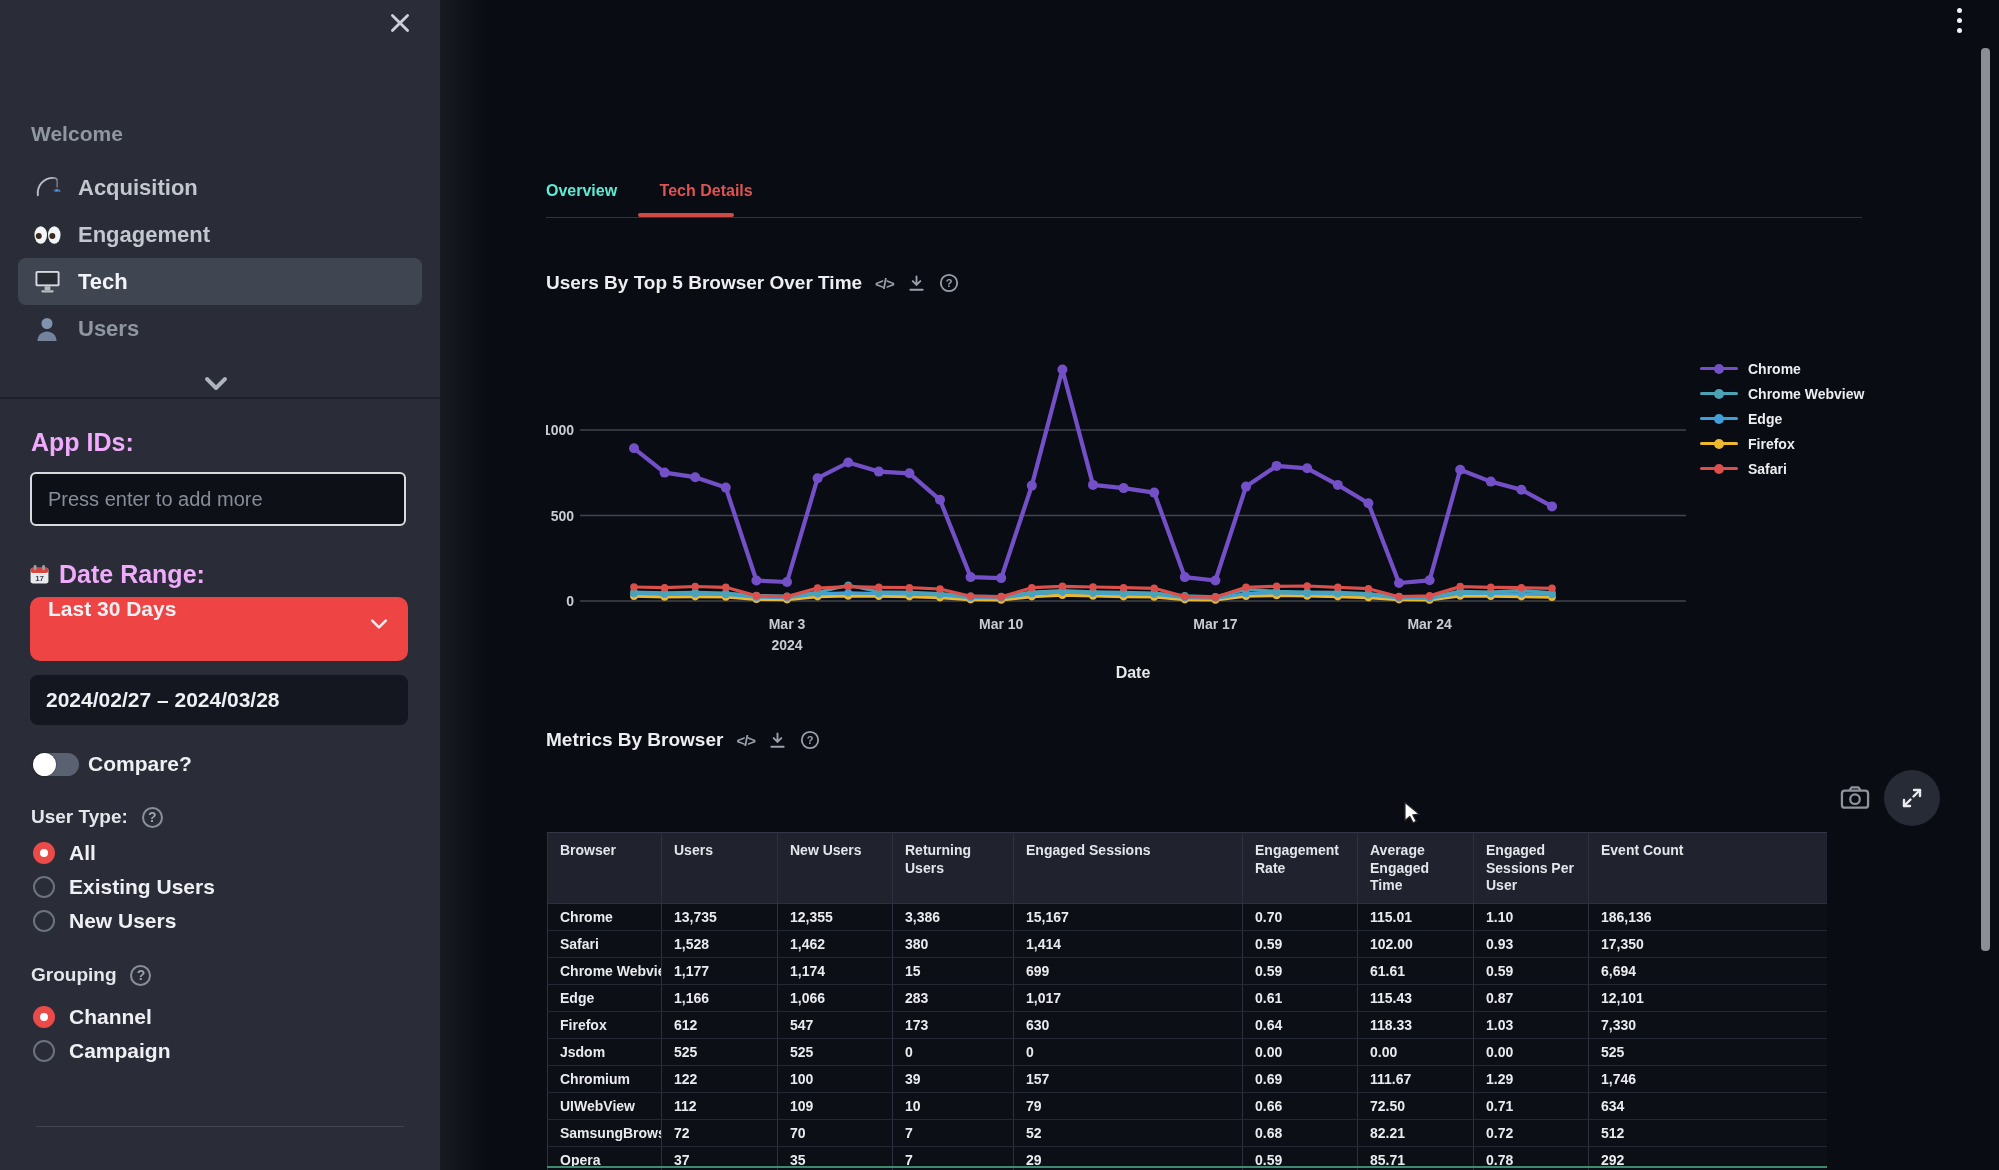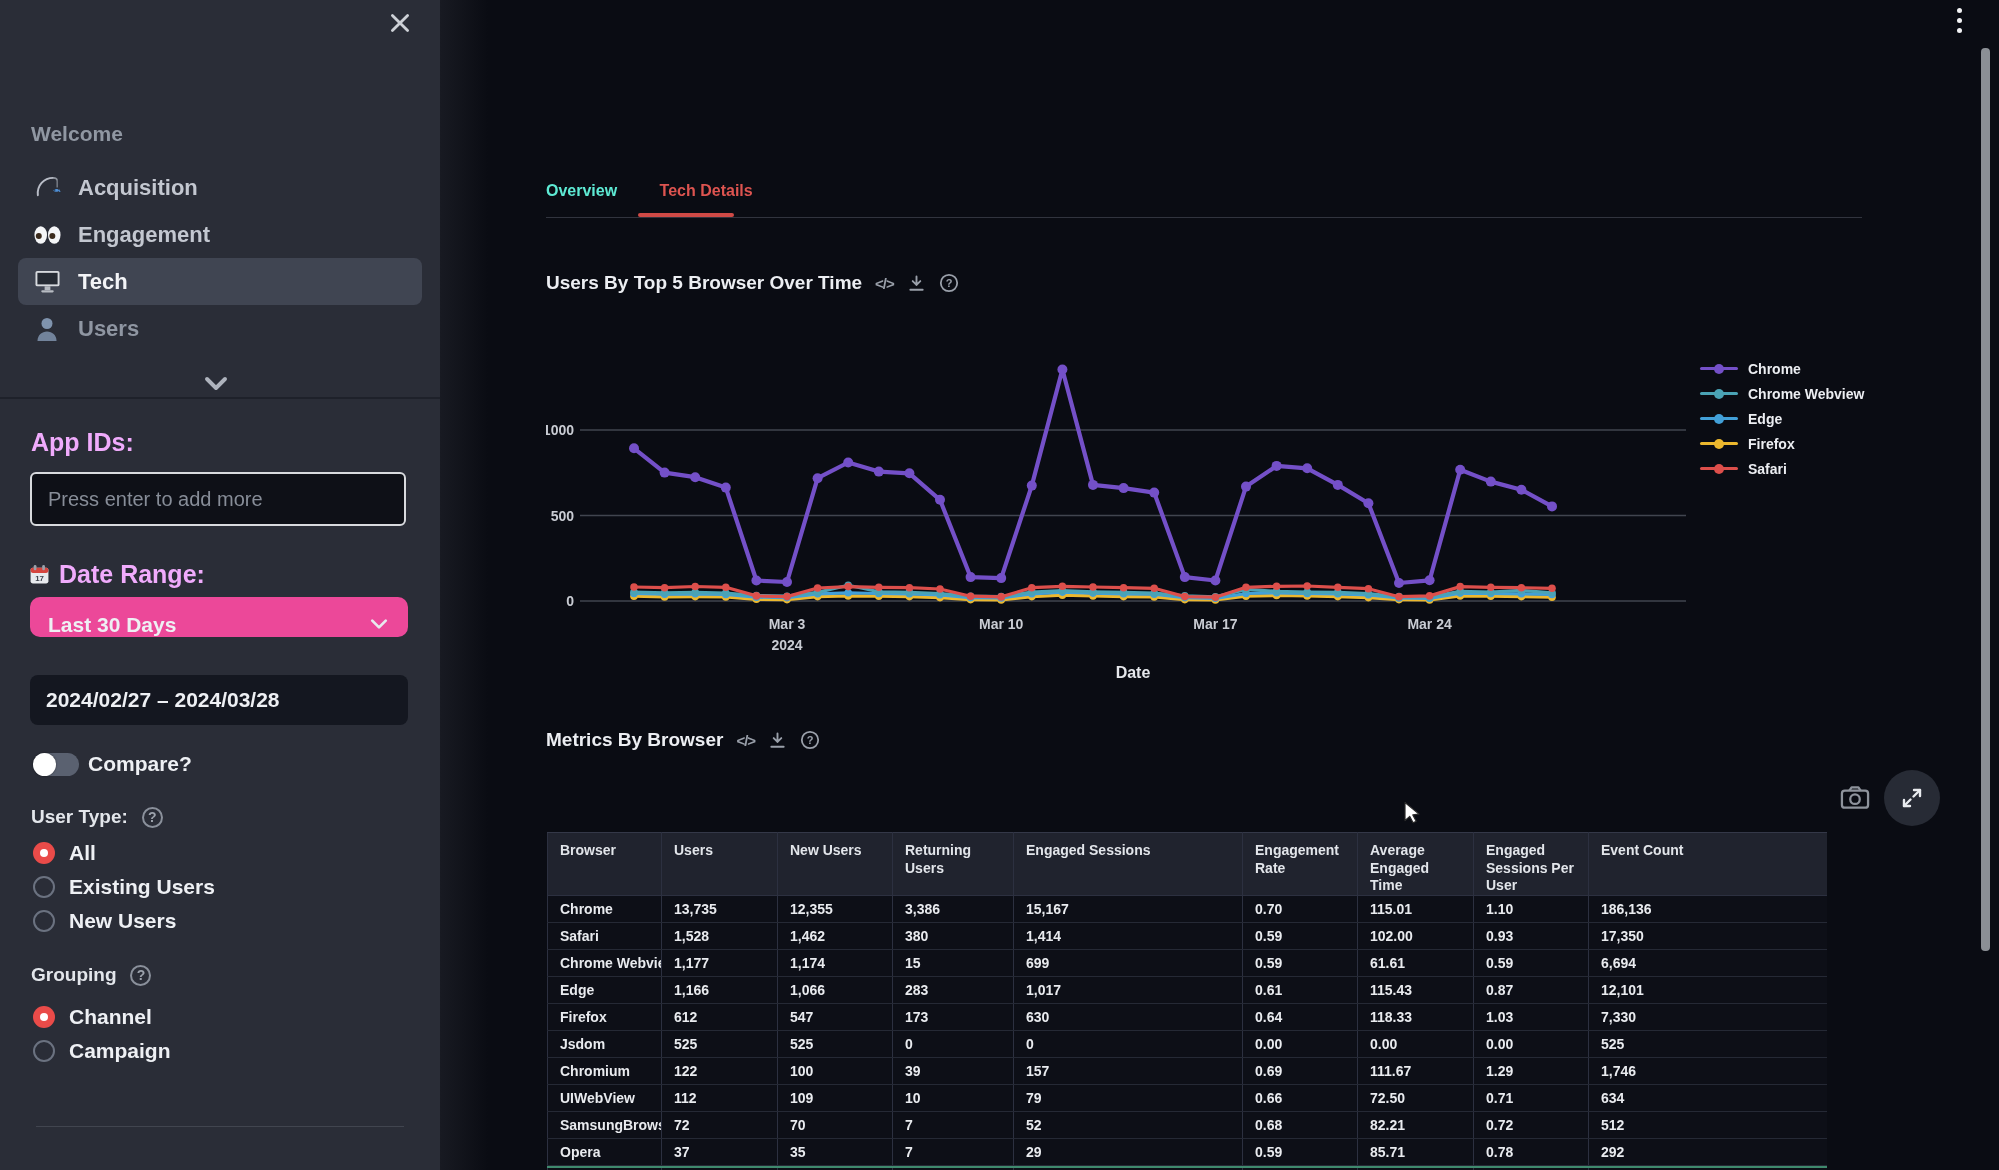--- a/index.html
+++ b/index.html
@@ -16,21 +16,21 @@
   .nav-item .nav-icon { width:30px; height:30px; margin-right:16px; display:flex; align-items:center; justify-content:center; }
   .nav-item.active { background:#404552; color:#f3f4f7; font-weight:bold; }
   .nav-item.dim { color:#8f96a2; }
   .users-chevron { position:absolute; left:204px; top:376px; width:24px; height:16px; cursor:pointer; }
   .side-divider1 { position:absolute; left:0; top:397px; width:440px; height:2px; background:#1e212a; }
   .side-label { font-size:25px; font-weight:bold; color:#f0abfc; }
   .appids-label { position:absolute; left:31px; top:428px; }
   .appids-input { position:absolute; left:30px; top:472px; width:376px; height:54px; background:#0e1017; border:2px solid #d8dade; border-radius:6px; color:#e8eaee; font-size:20px; padding:0 16px; font-family:"Liberation Sans",sans-serif; }
   .appids-input::placeholder { color:#878d98; }
   .daterange-row { position:absolute; left:29px; top:560px; display:flex; align-items:center; gap:9px; }
-  .select-box { position:absolute; left:30px; top:597px; width:378px; height:40px; background:#ec4899; border-radius:10px; display:flex; align-items:flex-end; cursor:pointer; }
+  .select-box { position:absolute; left:30px; top:597px; width:378px; height:64px; background:#ef4444; border-radius:10px; display:flex; align-items:flex-start; cursor:pointer; }
   .select-box .sel-text { margin-left:18px; font-size:21px; font-weight:bold; color:#eef0f4; }
   .select-box .chev { position:absolute; right:20px; top:19px; }
   .date-value-box { position:absolute; left:30px; top:675px; width:378px; height:50px; background:#141720; border-radius:8px; display:flex; align-items:center; cursor:pointer; }
   .date-value-box .sel-text { margin-left:16px; font-size:21px; font-weight:bold; color:#eef0f4; }
   .compare-row { position:absolute; left:33px; top:752px; display:flex; align-items:center; gap:9px; }
   .toggle { position:relative; width:46px; height:23px; background:#5a6170; border-radius:12px; cursor:pointer; }
   .toggle .knob { position:absolute; left:0px; top:0px; width:23px; height:23px; background:#fff; border-radius:50%; box-shadow:0 0 2px rgba(0,0,0,.5); }
   .compare-label { font-size:21px; font-weight:bold; color:#eef0f4; }
   .group-label-row { position:absolute; display:flex; align-items:center; gap:14px; }
   .usertype-row { left:31px; top:806px; }
@@ -74,21 +74,21 @@
   .legend-item { display:flex; align-items:center; height:25px; cursor:pointer; }
   .legend-swatch { position:relative; width:38px; height:3px; border-radius:2px; margin-right:10px; }
   .legend-swatch i { position:absolute; left:14px; top:-3.5px; width:10px; height:10px; border-radius:50%; }
   .legend-label { font-size:14px; font-weight:bold; color:#eceef2; }
 
   .cam-icon { position:absolute; left:1840px; top:785px; cursor:pointer; }
   .fs-btn { position:absolute; left:1884px; top:770px; width:56px; height:56px; border-radius:50%; background:#272b35; display:flex; align-items:center; justify-content:center; cursor:pointer; }
 
   .table-wrap { position:absolute; left:547px; top:832px; width:1280px; height:338px; overflow:hidden; }
   table.metrics { border-collapse:collapse; table-layout:fixed; width:1280px; }
-  .metrics th { background:#20232e; color:#e2e5ea; font-size:14px; font-weight:bold; text-align:left; vertical-align:top; padding:9px 8px 0 12px; height:61px; border:1px solid #2c3040; border-top:1px solid #343848; line-height:1.25; cursor:pointer; }
+  .metrics th { background:#20232e; color:#e2e5ea; font-size:14px; font-weight:bold; text-align:left; vertical-align:top; padding:9px 8px 8px 12px; height:61px; border:1px solid #2c3040; border-top:1px solid #343848; line-height:1.25; cursor:pointer; }
   .metrics td { background:#0d0f17; color:#e9ebef; font-size:14px; font-weight:600; padding:0 8px 0 12px; height:27px; border:1px solid #252935; border-left:1px solid #2c3040; border-right:1px solid #2c3040; white-space:nowrap; overflow:hidden; }
   .table-bottom-line { position:absolute; left:547px; top:1166px; width:1280px; height:2px; background:#3f8a6e; }
 
   .cursor { position:absolute; left:1400px; top:800px; pointer-events:none; }
 </style>
 </head>
 <body>
 
 <div class="screen">
 

